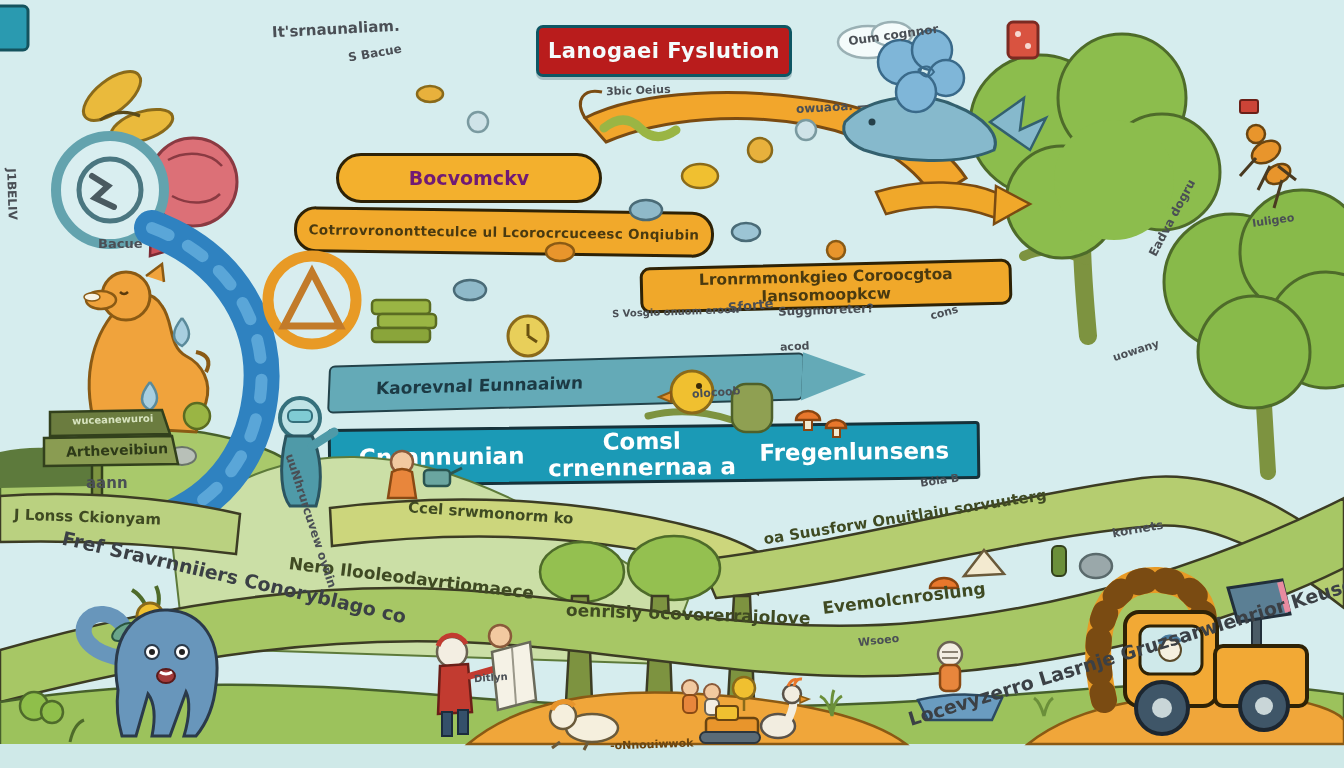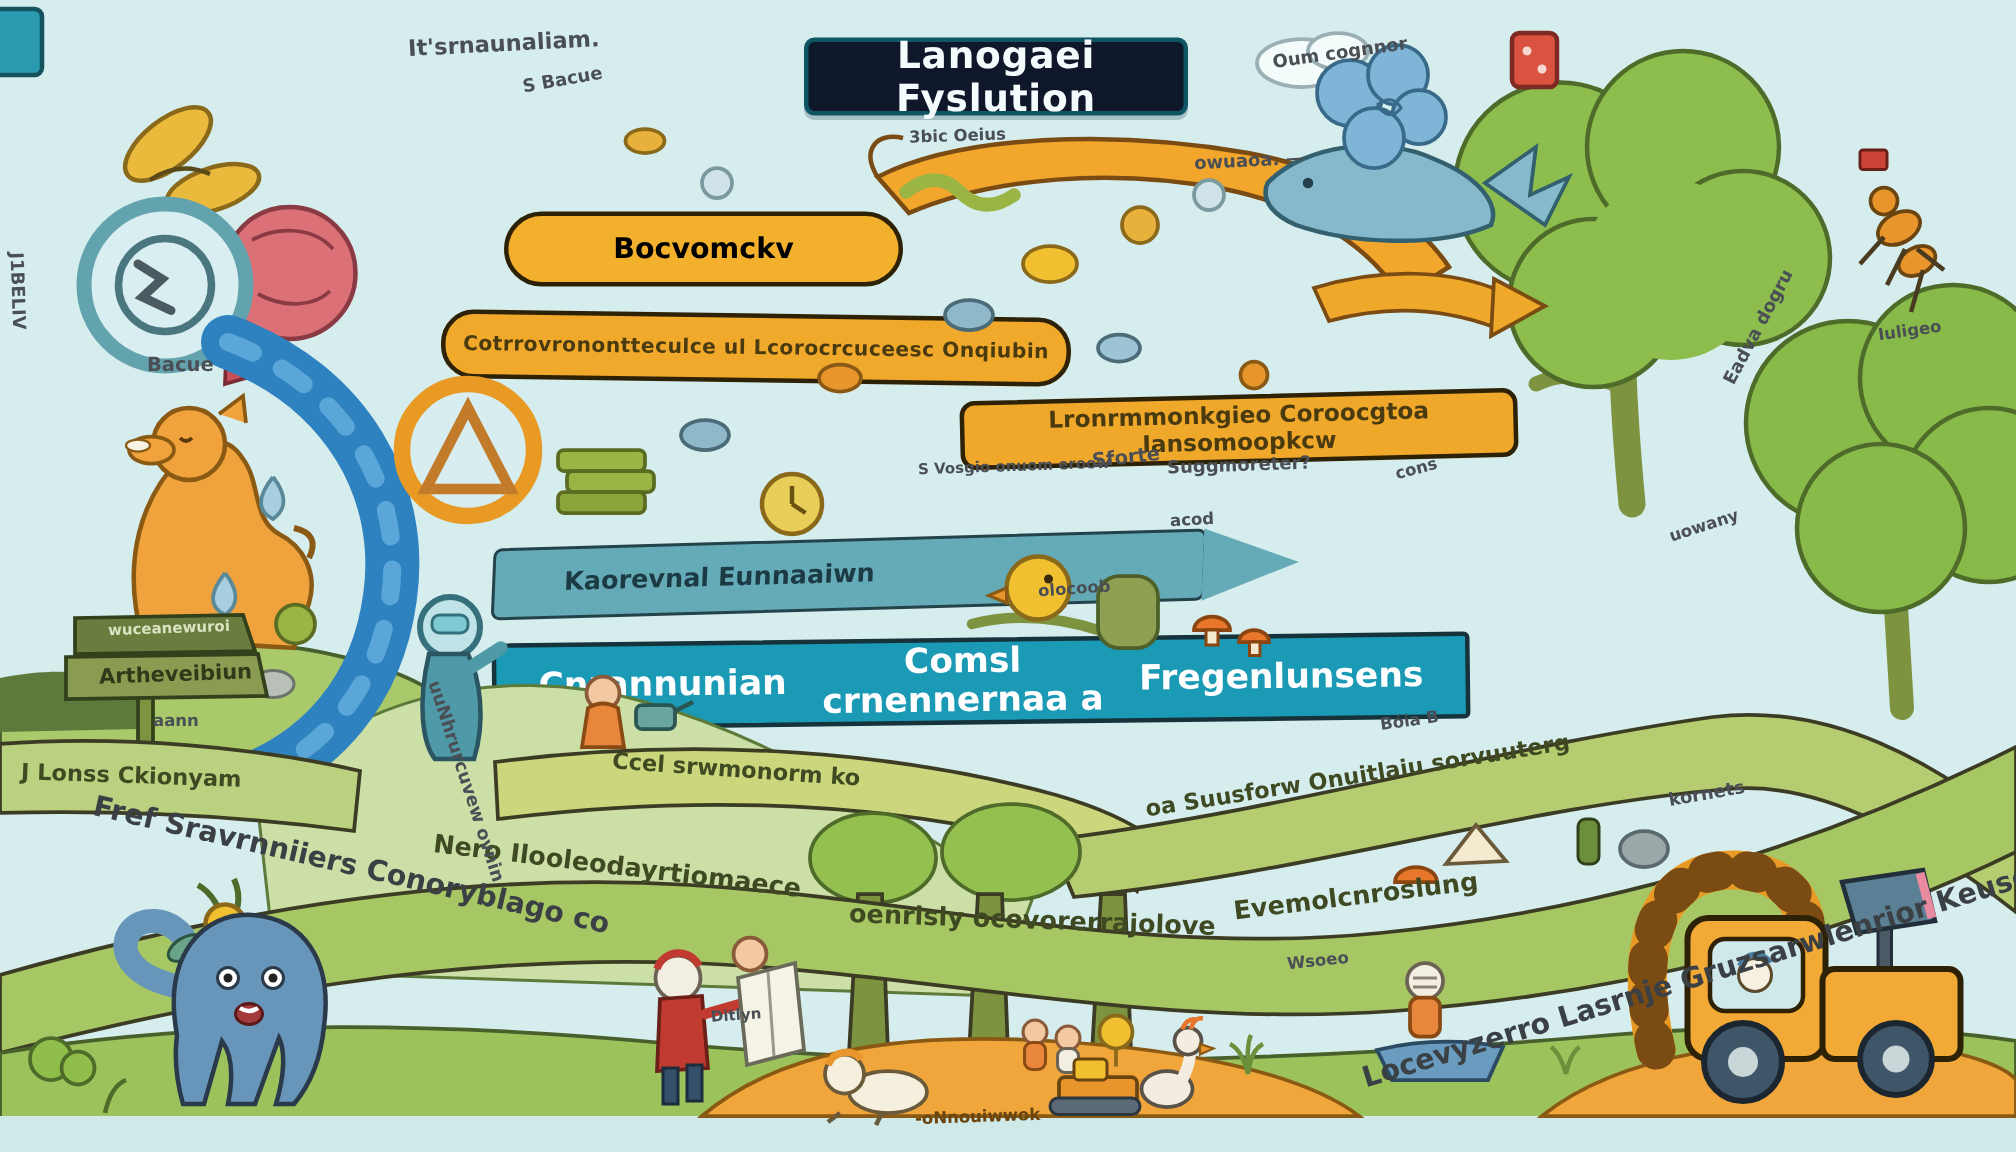--- a/index.html
+++ b/index.html
@@ -4,25 +4,25 @@
 <style>
   html,body{margin:0;padding:0;background:#d6edee;}
   .stage{position:relative;width:1344px;height:768px;overflow:hidden;
          font-family:"DejaVu Sans","Liberation Sans",sans-serif;background:#d6edee;}
   .stage svg{position:absolute;left:0;top:0;z-index:1;}
   .layer{position:absolute;left:0;top:0;width:1344px;height:768px;z-index:2;pointer-events:none;}
 
   
   .banner{position:absolute;display:flex;align-items:center;justify-content:center;
           box-sizing:border-box;text-align:center;font-weight:bold;}
-  .title-banner{left:536px;top:25px;width:256px;height:52px;background:#0f172a;
-     border:3px solid #0e5663;border-radius:7px;color:#f4fbfc;font-size:25px;
+  .title-banner{left:536px;top:25px;width:256px;height:52px;background:#b91c1c;
+     border:3px solid #0e5663;border-radius:7px;color:#f4fbfc;font-size:21px;
      letter-spacing:.5px;box-shadow:0 3px 0 rgba(20,60,70,.25);}
-  .banner-borrow{left:336px;top:141px;width:266px;height:50px;background:#f3b02d;
-     border:3px solid #2e2206;border-radius:26px;color:#000000;font-size:19px;}
+  .banner-borrow{left:336px;top:153px;width:266px;height:50px;background:#f3b02d;
+     border:3px solid #2e2206;border-radius:26px;color:#701a75;font-size:19px;}
   .banner-long{left:294px;top:209px;width:420px;height:46px;background:#f1a92b;
      border:3px solid #2e2206;border-radius:22px;color:#4a3a10;font-size:13.5px;
      transform:rotate(.8deg);letter-spacing:.3px;padding:0 8px;}
   .banner-orange{left:640px;top:263px;width:372px;height:46px;background:#f0a82a;
      border:3px solid #2e2206;border-radius:10px;color:#4a3a10;font-size:15.5px;
      transform:rotate(-1.4deg);}
   .ribbon-teal{left:328px;top:359px;width:476px;height:48px;background:#64aab7;
      border:2px solid #23424a;color:#1c3a44;font-size:17px;transform:rotate(-1.6deg) skewX(-4deg);
      border-radius:6px;justify-content:flex-start;padding-left:46px;}
   .ribbon-teal::after{content:"";position:absolute;right:-64px;top:-2px;border-top:24px solid transparent;
@@ -370,21 +370,21 @@
 
   <span class="sc" style="left:272px;top:20px;font-size:15px;transform:rotate(-3deg)">It'srnaunaliam.</span>
   <span class="sc" style="left:348px;top:46px;font-size:12px;transform:rotate(-10deg)">S Bacue</span>
   <span class="sc" style="left:606px;top:84px;font-size:11px;transform:rotate(-2deg)">3bic Oeius</span>
   <span class="sc" style="left:848px;top:28px;font-size:12px;transform:rotate(-8deg)">Oum cognnor</span>
   <span class="sc" style="left:796px;top:100px;font-size:12px;transform:rotate(-3deg)">owuaoa. —</span>
   <span class="sc" style="left:98px;top:236px;font-size:13px">Bacue</span>
   <span class="sc" style="left:18px;top:168px;font-size:12px;transform:rotate(88deg);transform-origin:left top">J1BELIV</span>
   <span class="sc" style="left:72px;top:414px;font-size:10px;transform:rotate(-2deg);color:#d8e4c0">wuceanewuroi</span>
   <span class="sc" style="left:66px;top:442px;font-size:14px;transform:rotate(-2deg);color:#2e3a18">Artheveibiun</span>
-  <span class="sc" style="left:102px;top:474px;font-size:11px">aann</span>
+  <span class="sc" style="left:86px;top:474px;font-size:15px">aann</span>
   <span class="sc" style="left:296px;top:452px;font-size:12px;transform:rotate(72deg);transform-origin:left top">uuNhrurcuvew ovnin</span>
   <span class="sc" style="left:612px;top:306px;font-size:10px;transform:rotate(-2deg)">S Vosgio onuom eroow</span>
   <span class="sc" style="left:728px;top:298px;font-size:13px;transform:rotate(-6deg)">Sforte</span>
   <span class="sc" style="left:778px;top:303px;font-size:12px;transform:rotate(-2deg)">Suggmoreter?</span>
   <span class="sc" style="left:930px;top:306px;font-size:11px;transform:rotate(-15deg)">cons</span>
   <span class="sc" style="left:780px;top:340px;font-size:11px;transform:rotate(-3deg)">acod</span>
   <span class="sc" style="left:692px;top:386px;font-size:11px;transform:rotate(-4deg)">olocoob</span>
   <span class="sc" style="left:1146px;top:252px;font-size:12px;transform:rotate(-62deg);transform-origin:left top">Eadva dogru</span>
   <span class="sc" style="left:1252px;top:214px;font-size:11px;transform:rotate(-8deg)">Iuligeo</span>
   <span class="sc" style="left:1112px;top:522px;font-size:12px;transform:rotate(-10deg)">kornets</span>

